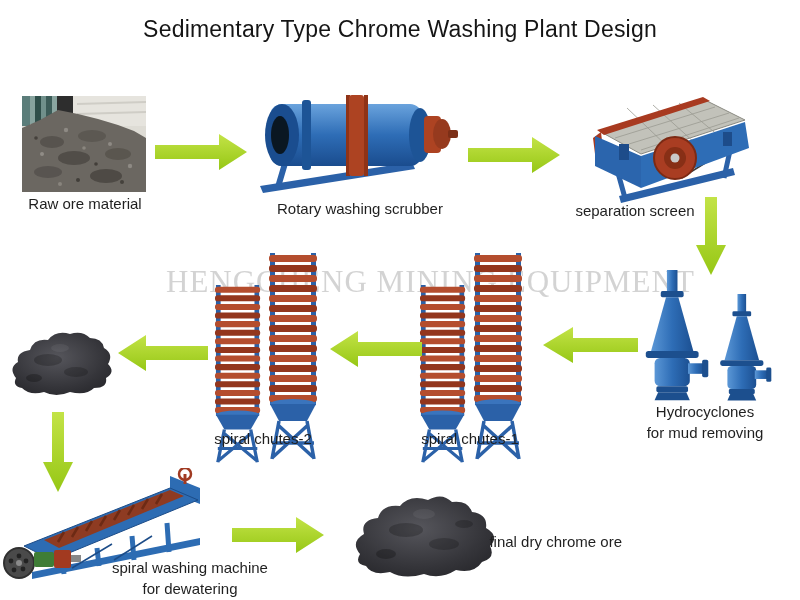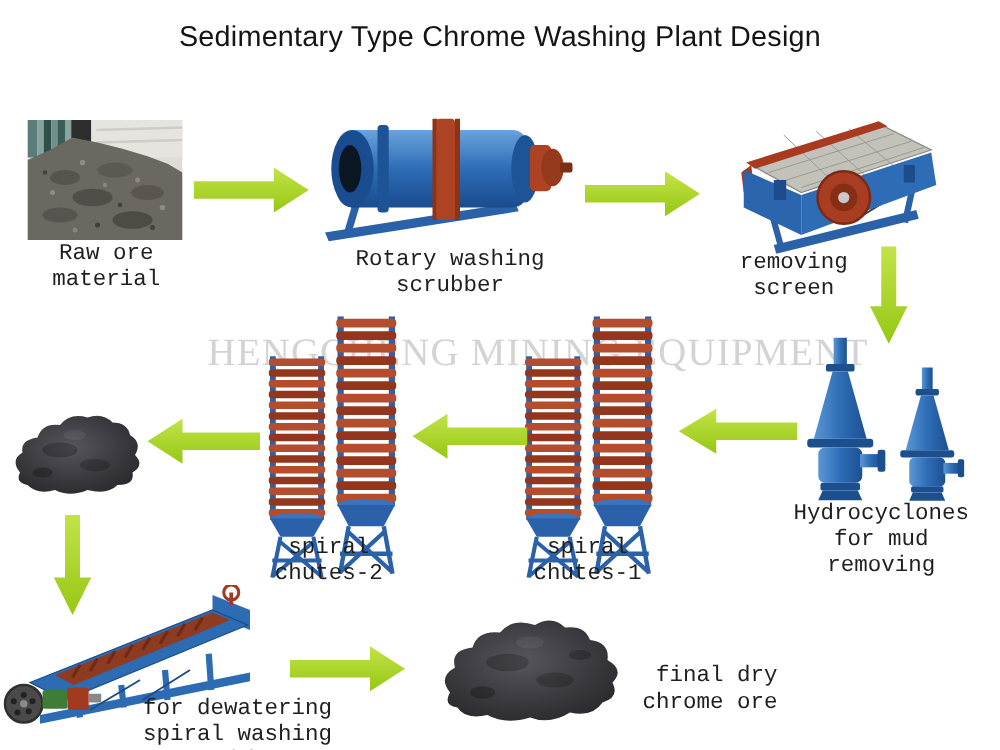--- a/index.html
+++ b/index.html
@@ -6,21 +6,21 @@
   #canvas{
     position:relative;width:800px;height:600px;background:#ffffff;
     overflow:hidden;font-family:"Liberation Sans","DejaVu Sans",sans-serif;
   }
   .abs{position:absolute;}
   #title{
     left:0;top:16px;width:800px;text-align:center;
     font-size:23px;color:#151515;letter-spacing:.2px;z-index:3;
   }
   .lbl{
-    font-size:18px;color:#1f1f1f;text-align:center;line-height:21px;z-index:4;font-family:Liberation Mono, monospace;
+    font-size:15px;color:#1f1f1f;text-align:center;line-height:21px;z-index:4;
   }
   #watermark{
     left:166px;top:264px;width:480px;z-index:1;
     font-family:"Liberation Serif","DejaVu Serif",serif;
     font-size:31px;color:#c9c9c9;opacity:.8;letter-spacing:1px;white-space:nowrap;
   }
   .machine{z-index:2;}
   .arrow{z-index:2;}
   svg{display:block;}
 </style>
@@ -166,21 +166,21 @@
       <polygon points="10,52 18,46 20,64 12,68" fill="#a83a20"></polygon>
       <polygon points="12,50 58,70 58,102 12,80" fill="#2b65ad"></polygon>
       <polygon points="58,70 162,36 166,62 58,102" fill="#2e6db6"></polygon>
       <rect x="36" y="58" width="10" height="16" fill="#1d4c8a"></rect>
       <rect x="140" y="46" width="9" height="14" fill="#1d4c8a"></rect>
       <circle cx="92" cy="72" r="21" fill="#a93d22" stroke="#7c2a14" stroke-width="2"></circle>
       <circle cx="92" cy="72" r="11" fill="#872f16"></circle>
       <circle cx="92" cy="72" r="4.5" fill="#c9c9c9"></circle>
     </svg>
   </div>
-  <div class="abs lbl" style="left:560px;top:200px;width:150px">removing screen</div>
+  <div class="abs lbl" style="left:560px;top:200px;width:150px">separation screen</div>
 
   <div class="abs arrow" style="left:695px;top:197px">
     <svg width="32" height="78" viewBox="0 0 32 78">
         <polygon points="10,0 22,0 22,48 31,48 16,78 1,48 10,48" fill="url(#gGreen)"></polygon>
       </svg>
   </div>
 
   <div class="abs machine" style="left:635px;top:270px">
     <svg width="140" height="134" viewBox="0 0 140 134">
       <use href="#hydrocyclone" transform="translate(2,0) scale(0.88)"></use>
@@ -263,22 +263,22 @@
       <circle cx="21" cy="101" r="2.4" fill="#222"></circle>
         <circle cx="12" cy="102" r="2.4" fill="#222"></circle>
       <circle cx="9" cy="93" r="2.4" fill="#222"></circle>
         <circle cx="17" cy="95" r="3" fill="#8a8a8a"></circle>
       <rect x="32" y="84" width="20" height="15" rx="2" fill="#3f7d36"></rect>
       <rect x="52" y="82" width="17" height="18" rx="2" fill="#a23a20"></rect>
       <rect x="69" y="87" width="10" height="7" fill="#888"></rect>
     </svg>
   </div>
   <div class="abs lbl" style="left:92px;top:557px;width:196px">
+    <div>spiral washing machine</div>
     <div>for dewatering</div>
-    <div>spiral washing machine</div>
   </div>
 
   <div class="abs arrow" style="left:232px;top:516px">
     <svg width="92" height="38" viewBox="0 0 92 38">
         <polygon points="0,12 64,12 64,1 92,19 64,37 64,26 0,26" fill="url(#gGreen)"></polygon>
       </svg>
   </div>
 
   <div class="abs machine" style="left:340px;top:484px">
     <svg width="168" height="102" viewBox="0 0 168 102">

